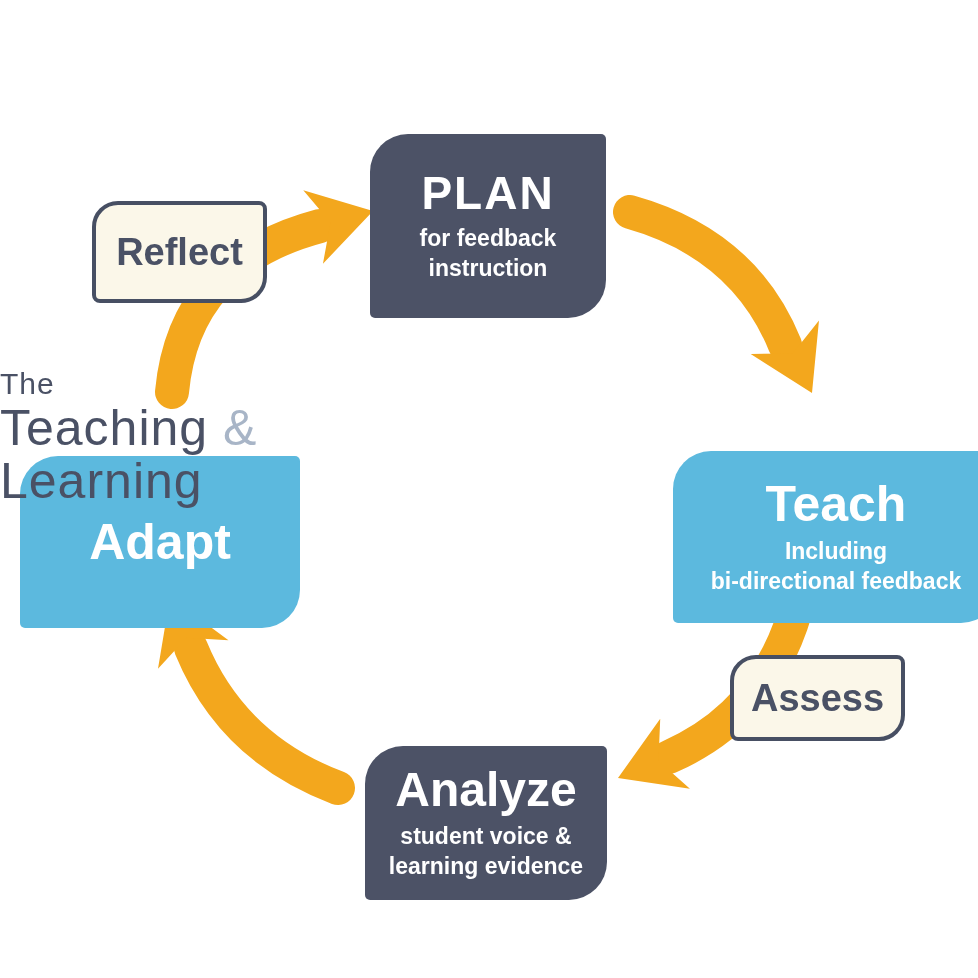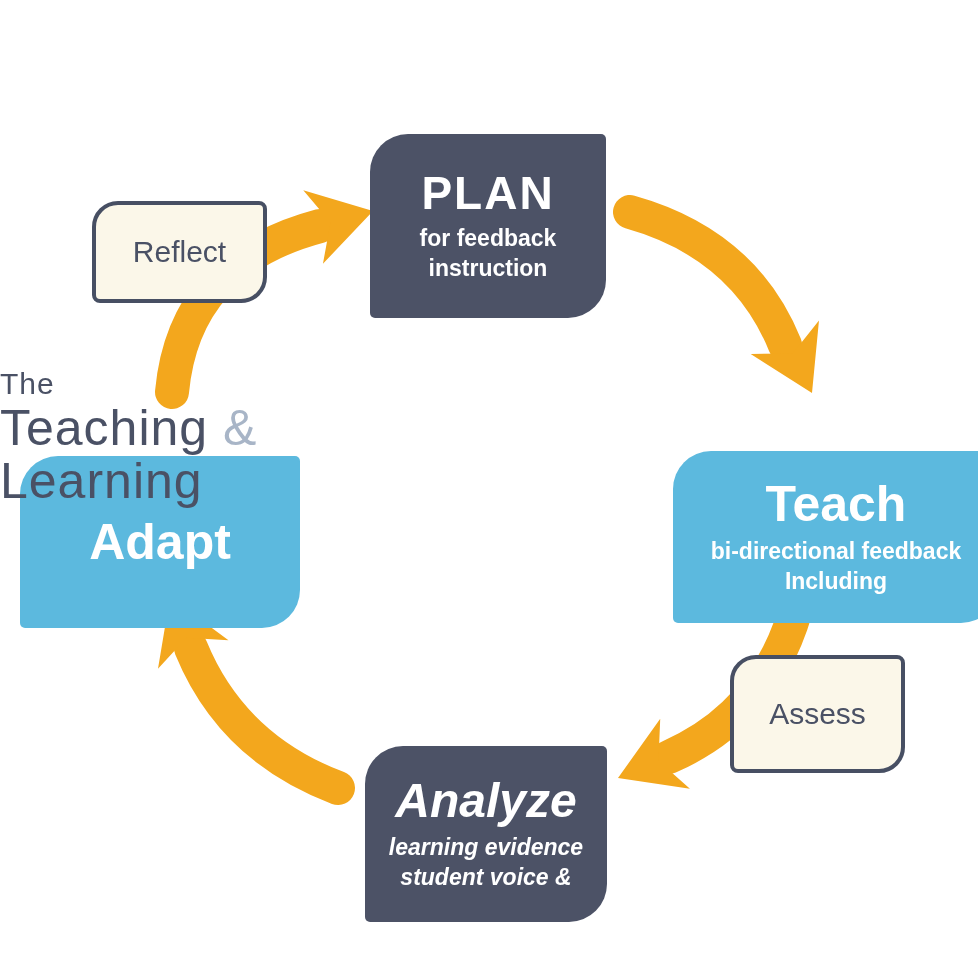--- a/index.html
+++ b/index.html
@@ -60,43 +60,42 @@
   .adapt {
     left: 20px; top: 415px; width: 280px; height: 172px;
     background: var(--blue, #5CB9DE);
     border-radius: 38px 5px 38px 5px;
     text-align: right;
   }
   .adapt .node-title { font-size: 50px; }
   .adapt .node-sub { font-size: 24px; }
 
   .analyze {
-    left: 365px; top: 705px; width: 242px; height: 176px;
+    left: 365px; top: 705px; width: 242px; height: 154px;
     background: var(--dark, #4C5266);
     border-radius: 38px 5px 38px 5px;
-    font-style: italic;
   }
   .analyze .node-title { font-size: 48px; }
 
   .tag {
     position: absolute;
     z-index: 3;
     background: var(--cream, #FBF7E9);
     border: 4px solid var(--border, #474F63);
     border-radius: 26px 8px 26px 8px;
     display: flex;
     align-items: center;
     justify-content: center;
     color: var(--slate_text, #4A5165);
-    font-size: 30px;
-    font-weight: 400;
+    font-size: 38px;
+    font-weight: 700;
     box-sizing: border-box;
   }
   .reflect { left: 92px;  top: 201px; width: 175px; height: 102px; }
-  .assess  { left: 730px; top: 655px; width: 175px; height: 118px; }
+  .assess  { left: 730px; top: 655px; width: 175px; height: 86px; }
 
   .center-title {
     position: absolute;
     z-index: 2;
     left: 0; top: 366px;
     width: 978px;
     text-align: left;
     color: var(--slate_text, #4A5165);
     font-weight: 400;
   }
@@ -132,30 +131,30 @@
     <div class="node-title">PLAN</div>
     <div class="node-sub">
       <div>for feedback</div>
       <div>instruction</div>
     </div>
   </div>
 
   <div class="node teach">
     <div class="node-title">Teach</div>
     <div class="node-sub">
+      <div>Including</div>
       <div>bi-directional feedback</div>
-      <div>Including</div>
     </div>
   </div>
 
   <div class="node analyze">
     <div class="node-title">Analyze</div>
     <div class="node-sub">
+      <div>student voice &amp;</div>
       <div>learning evidence</div>
-      <div>student voice &amp;</div>
     </div>
   </div>
 
   <div class="node adapt">
     <div class="node-title">Adapt</div>
   </div>
 
   <div class="tag reflect">
     <span>Reflect</span>
   </div>

